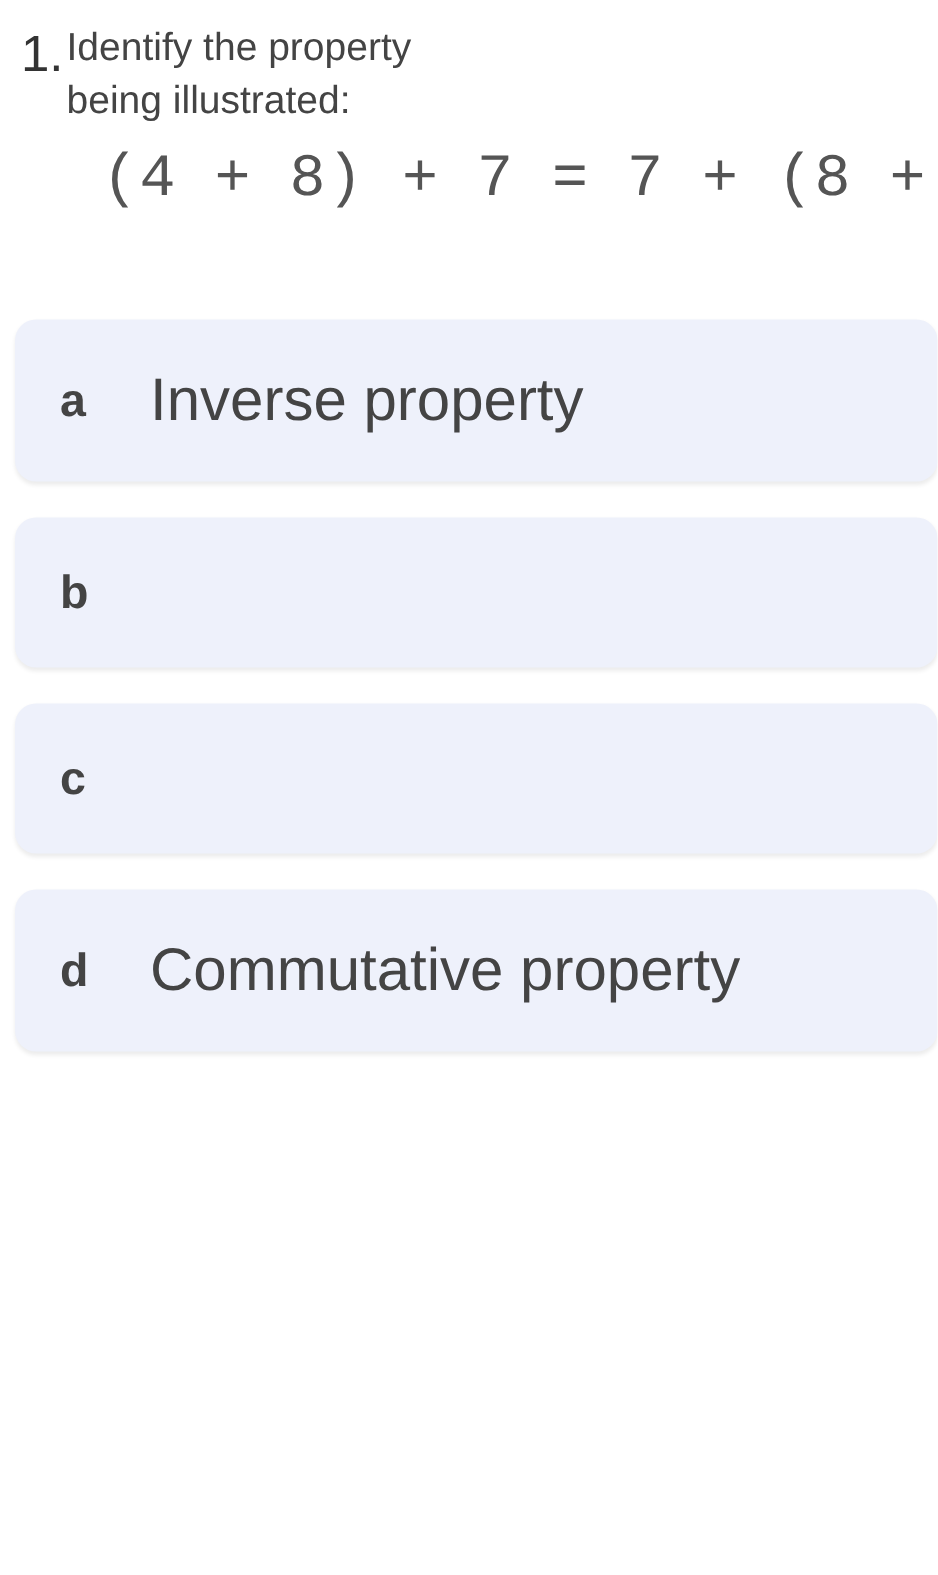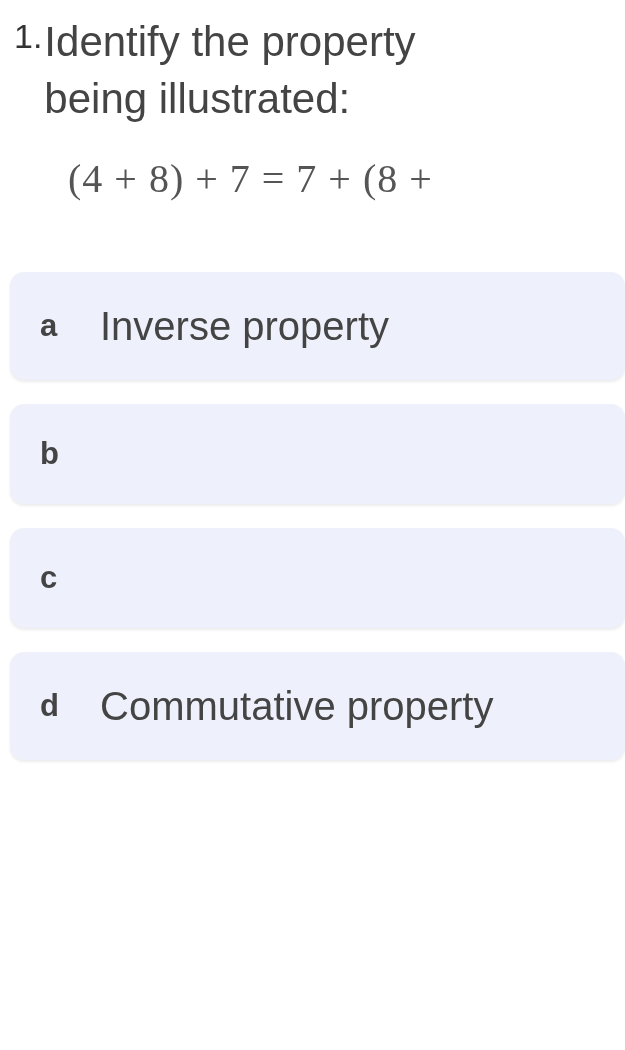--- a/index.html
+++ b/index.html
@@ -22,32 +22,32 @@
       align-items: flex-start;
       margin-bottom: 8px;
     }
     .question-number {
       font-size: 34px;
       color: #333333;
       margin-right: 2px;
       line-height: 1.3;
     }
     .question-text {
-      font-size: 42px;
+      font-size: 26px;
       color: #444444;
       line-height: 1.35;
     }
     .question-text-wrapper {
       padding-left: 0;
     }
     .equation {
-      font-family: Liberation Serif, serif;
+      font-family: Liberation Mono, monospace;
       font-size: 40px;
       color: #555555;
-      margin-top: 28px;
+      margin-top: 14px;
       margin-left: 54px;
       white-space: nowrap;
       letter-spacing: 1px;
     }
     .options-container {
       padding-top: 70px;
       padding-left: 10px;
     }
     .option {
       background: #eef1fb;

